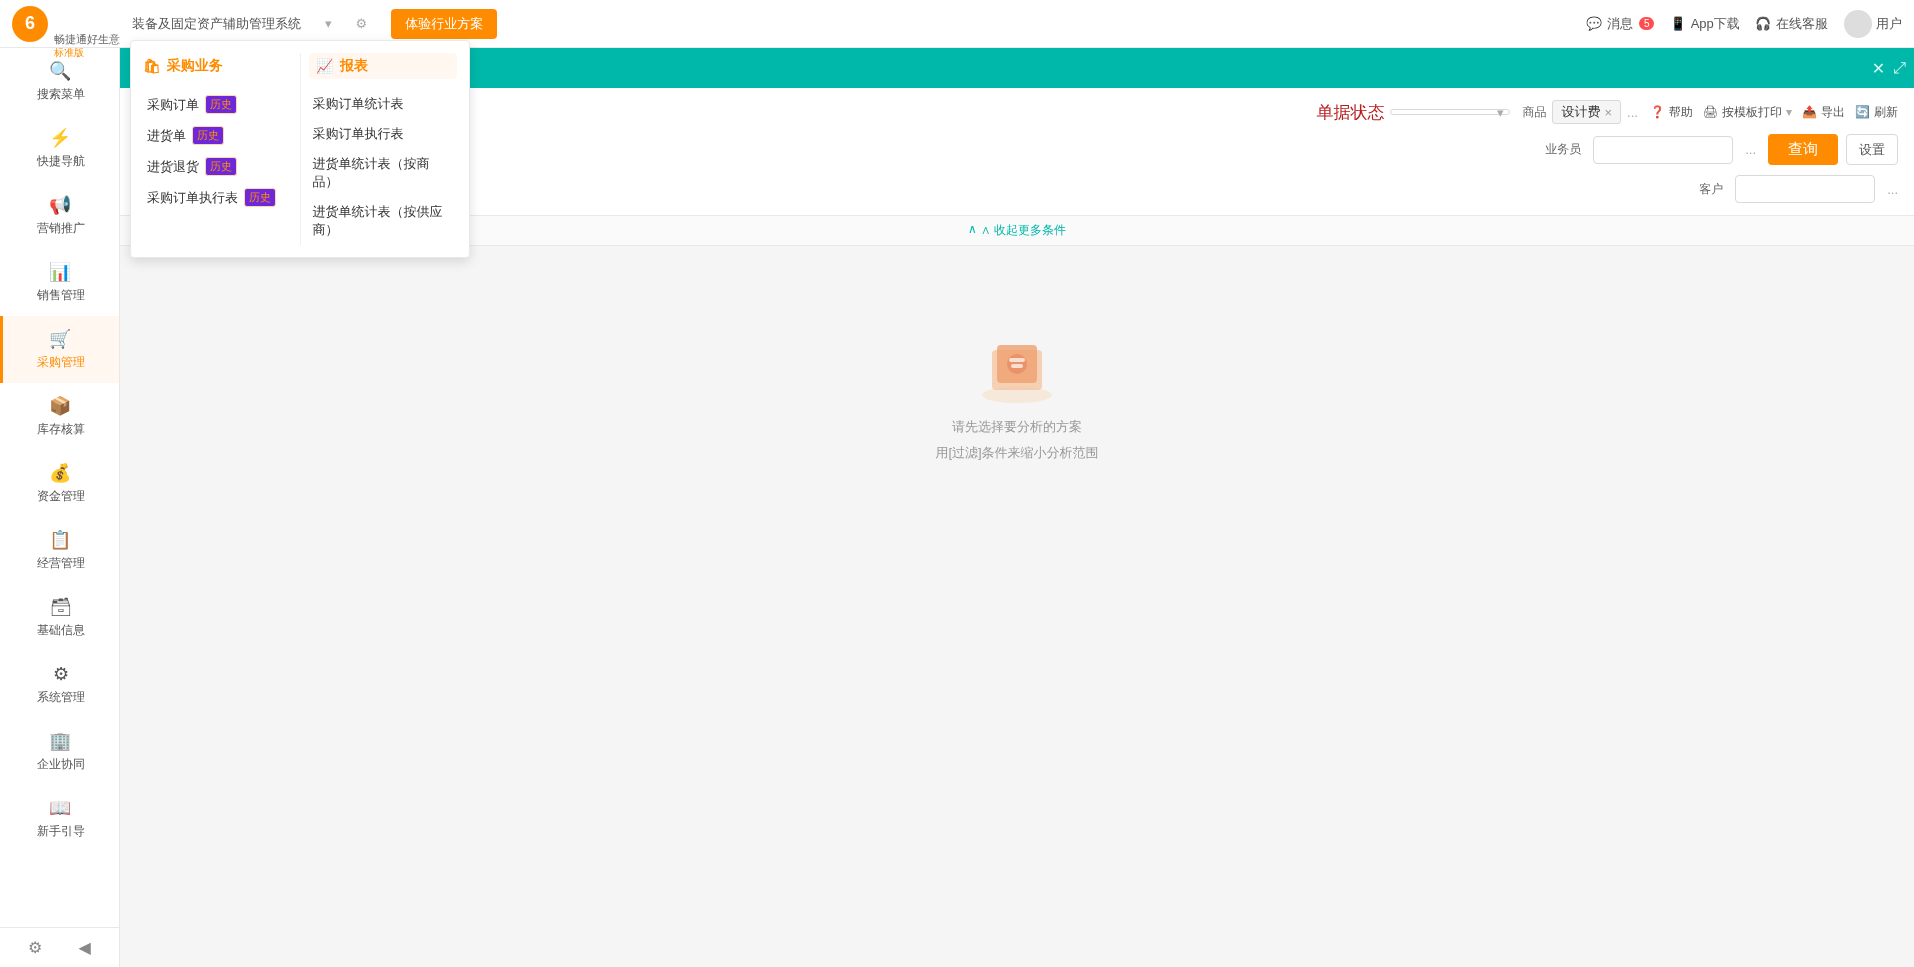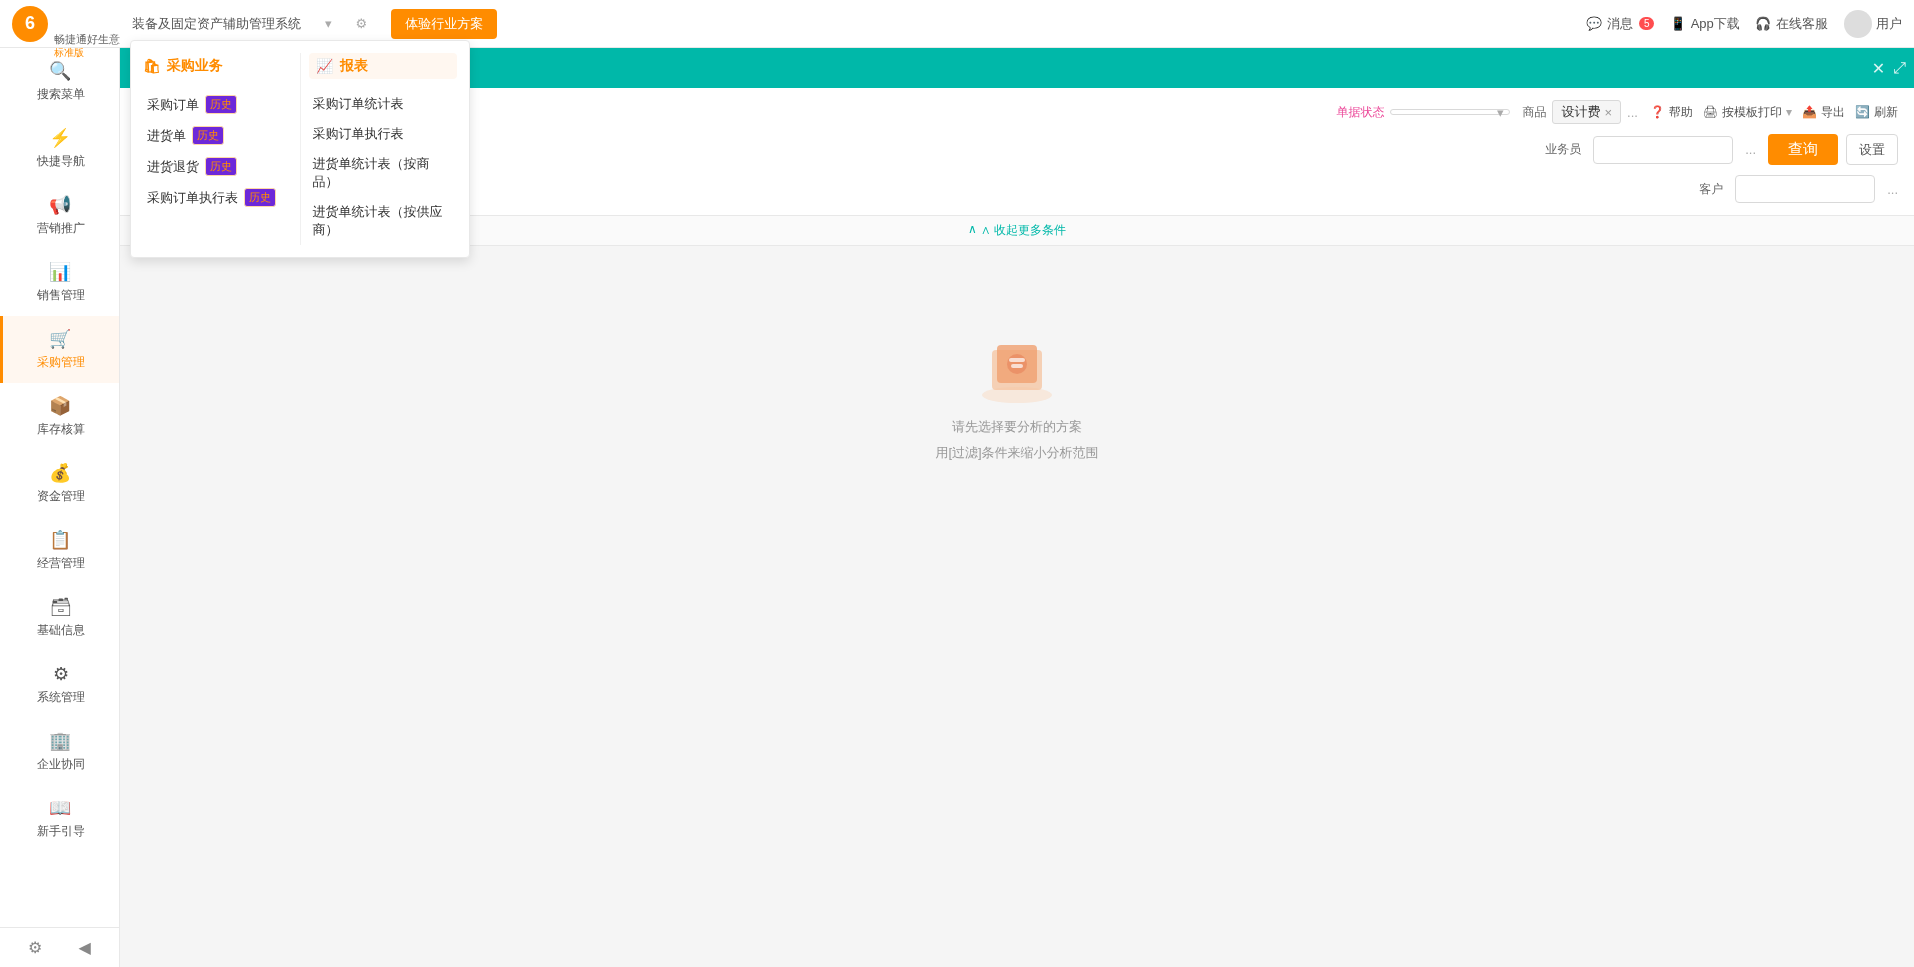--- a/index.html
+++ b/index.html
@@ -434,21 +434,21 @@
             <span style="color:#666;font-size:12px;">日期</span>
             <div style="display:flex;align-items:center;gap:4px;">
               <span style="background:#fff7f0;color:#ff8c00;border:1px solid #ffd8a8;border-radius:3px;padding:2px 8px;font-size:12px;cursor:pointer;">近7天</span>
               <span style="color:#00b8a9;font-size:12px;cursor:pointer;">更多</span>
               <span style="color:#aaa;font-size:12px;">|</span>
               <span style="color:#00b8a9;font-size:12px;cursor:pointer;">自定义</span>
             </div>
             <span style="color:#333;font-size:12px;">-12-31</span>
           </div>
           <div style="display:flex;align-items:center;gap:6px;">
-            <span style="color:#ec4899;font-size:12px;">单据状态</span>
+            <span style="color:#b91c1c;font-size:17px;">单据状态</span>
             <div style="border:1px solid #d9d9d9;border-radius:4px;padding:2px 24px 2px 8px;min-width:120px;position:relative;cursor:pointer;">
               <span style="position:absolute;right:6px;top:50%;transform:translateY(-50%);color:#aaa;">▾</span>
             </div>
           </div>
           <div style="display:flex;align-items:center;gap:6px;">
             <span style="color:#666;font-size:12px;">商品</span>
             <div class="filter-tag">
               <span>设计费</span>
               <span class="remove">×</span>
             </div>

